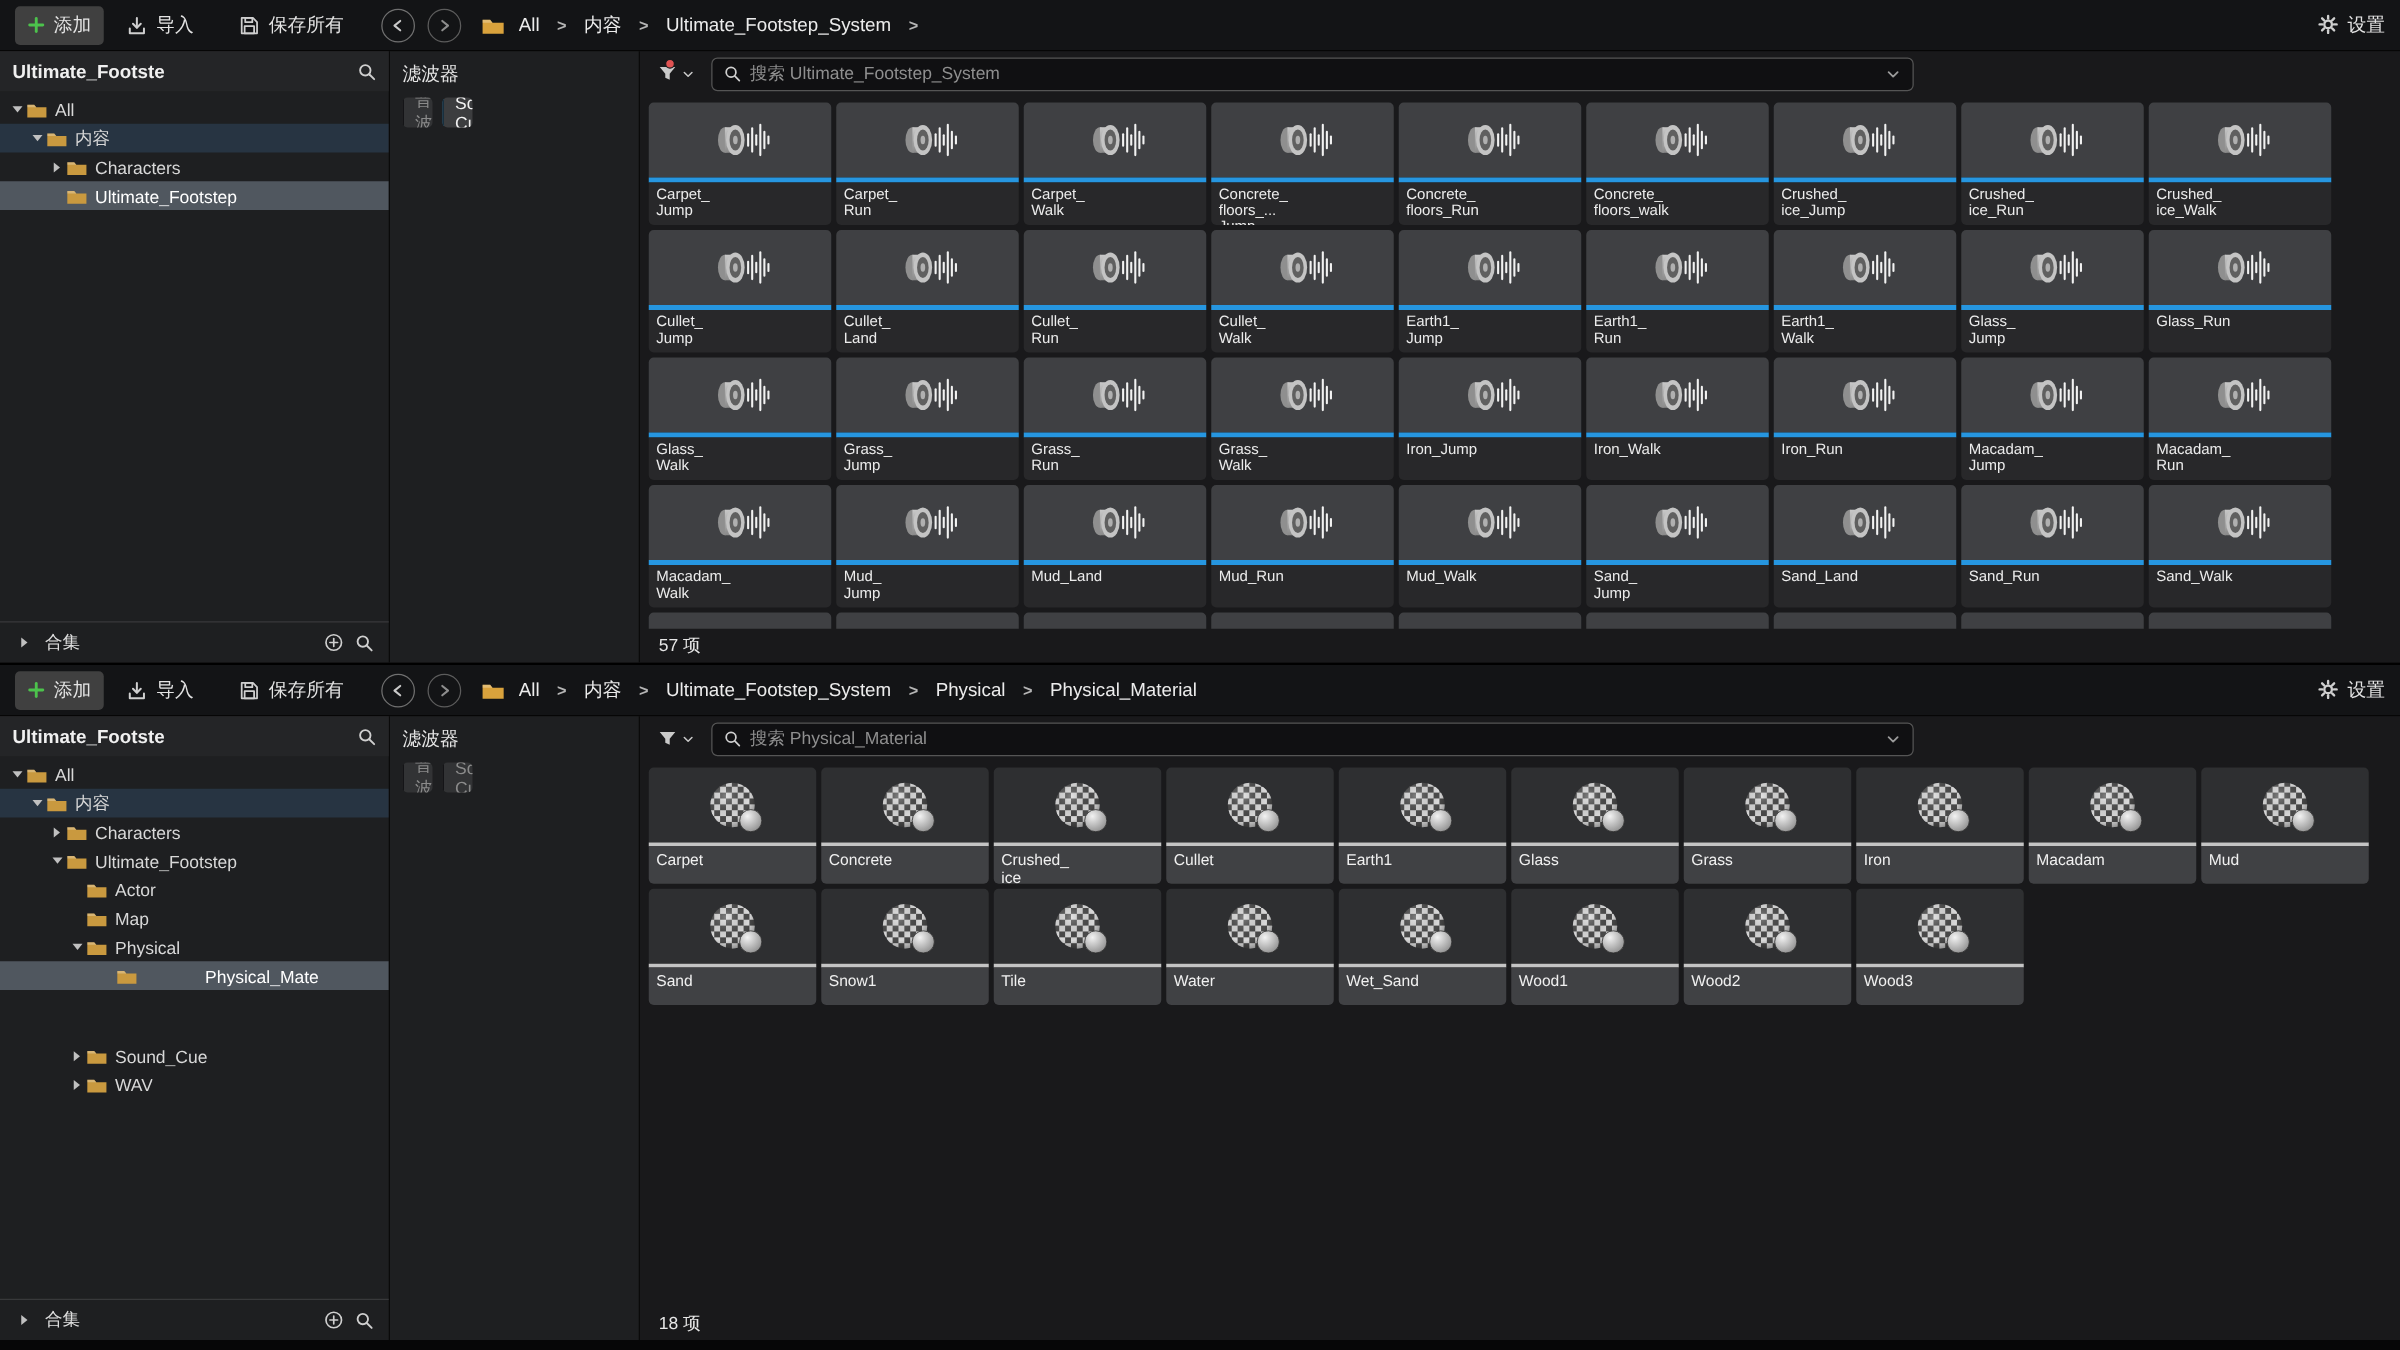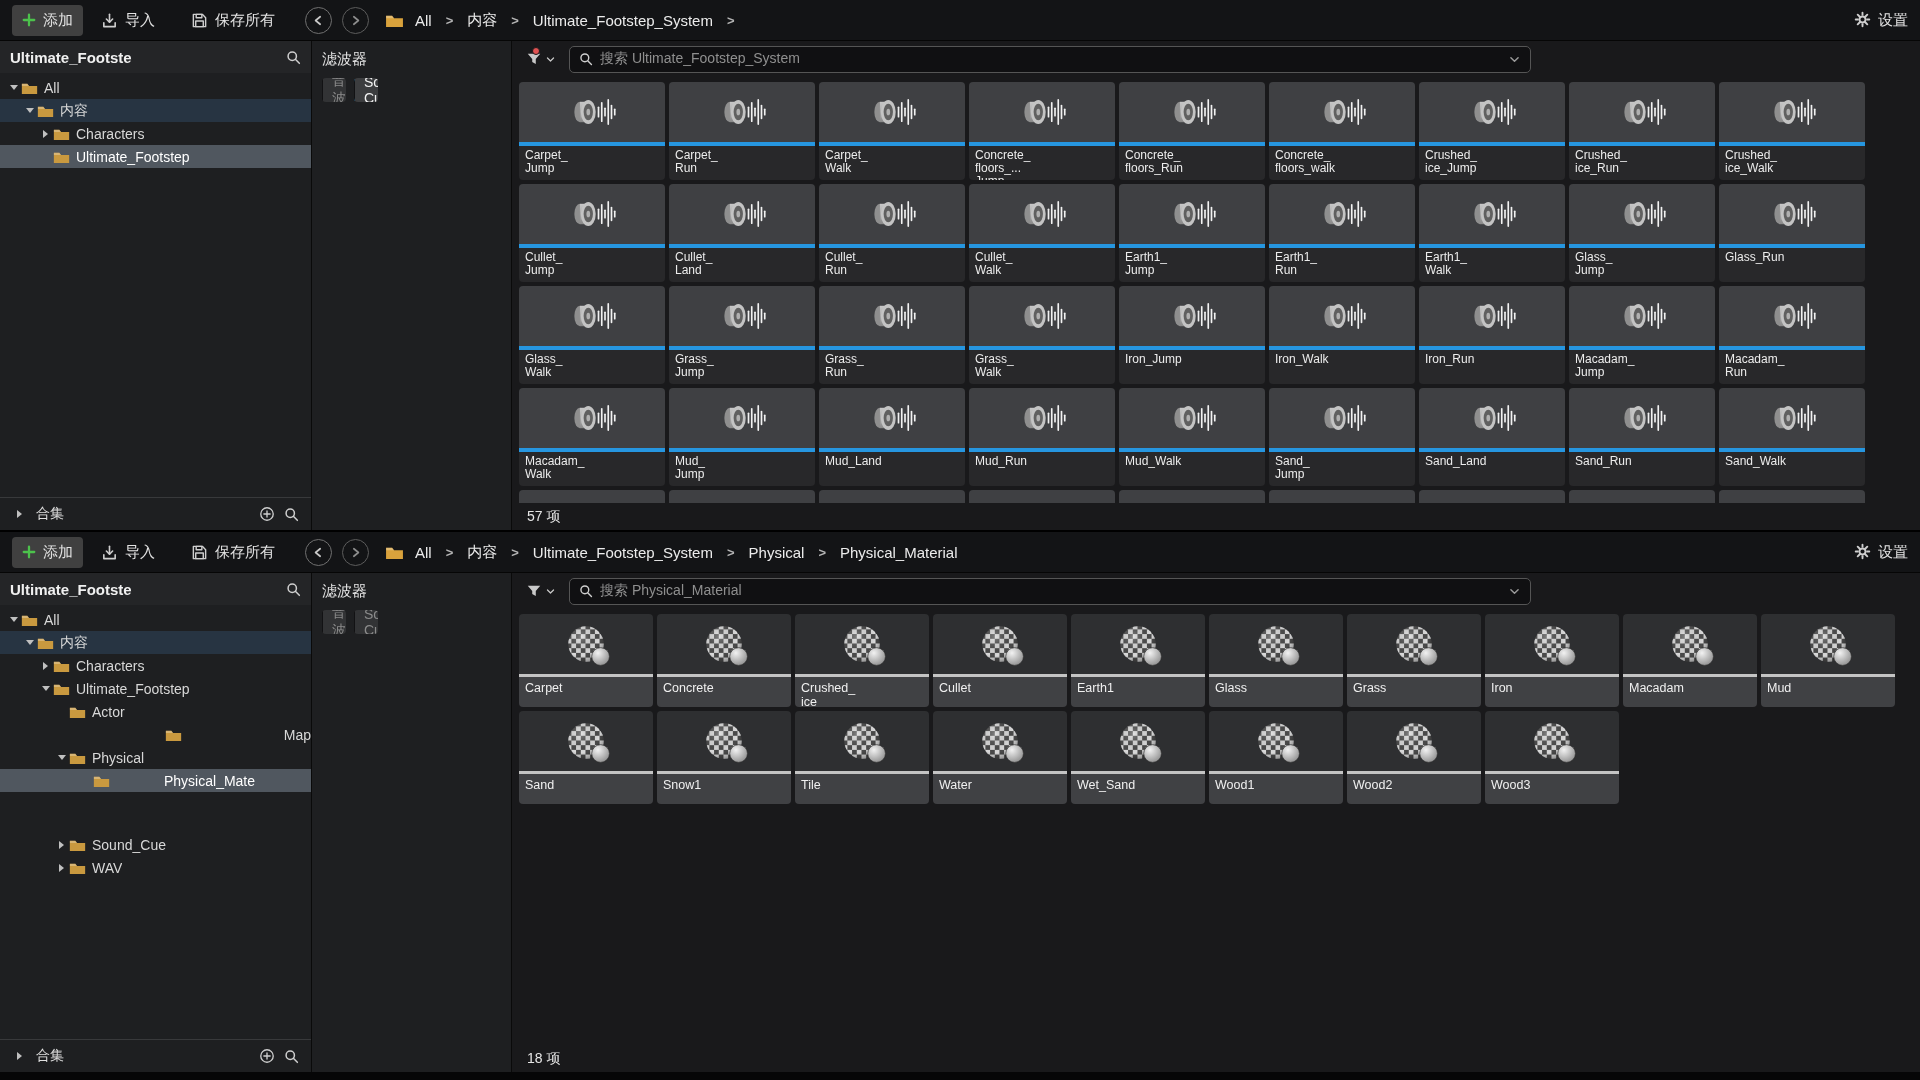--- a/index.html
+++ b/index.html
@@ -888,21 +888,21 @@
           </div>
           <div class="trow" style="padding-left: 54px;">
             <span class="tchev none"></span>
             <span class="tfolder">
               <svg width="17" height="14" viewBox="0 0 20 16">
                 <use href="#icon-folder"></use>
               </svg>
             </span>
             <span class="tlabel">Actor</span>
           </div>
-          <div class="trow" style="padding-left: 54px; justify-content: space-between;">
+          <div class="trow" style="padding-left: 54px;">
             <span class="tchev none"></span>
             <span class="tfolder">
               <svg width="17" height="14" viewBox="0 0 20 16">
                 <use href="#icon-folder"></use>
               </svg>
             </span>
             <span class="tlabel">Map</span>
           </div>
           <div class="trow" style="padding-left: 54px;">
             <span class="tchev expanded"></span>

